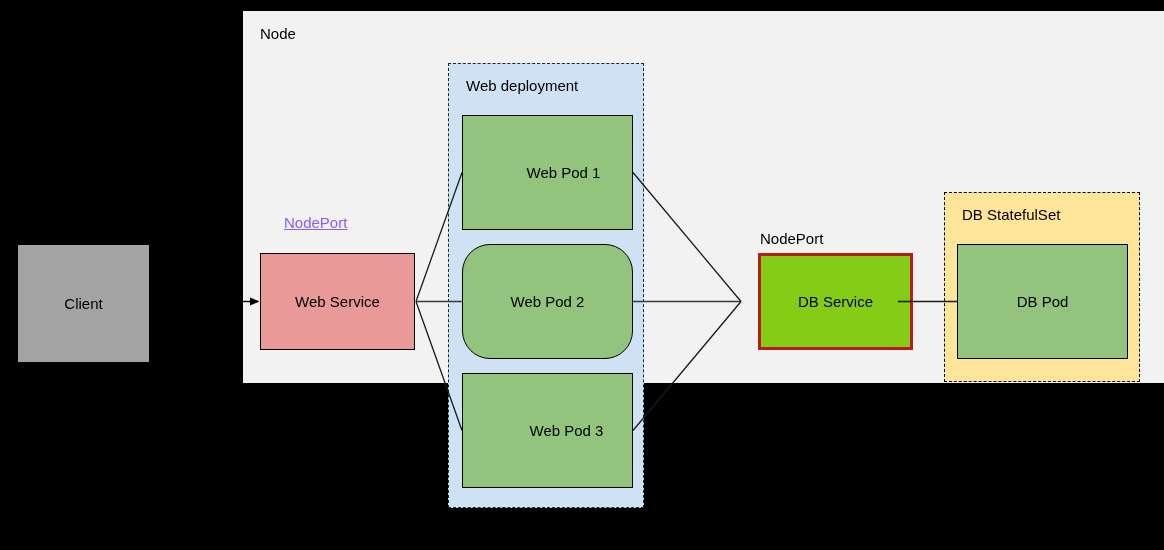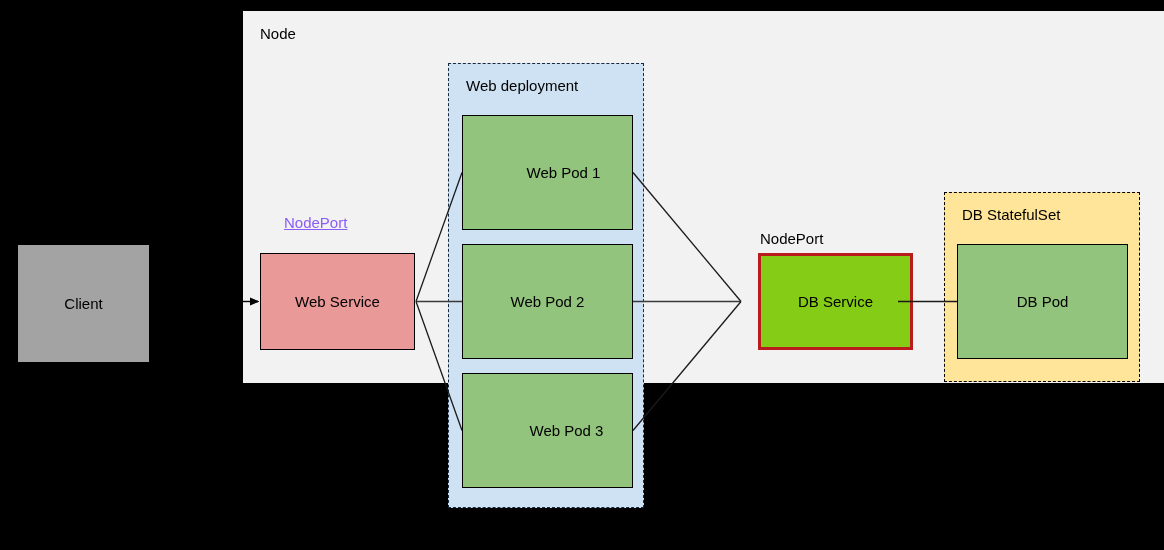--- a/index.html
+++ b/index.html
@@ -90,21 +90,21 @@
     top: 13px;
     font-size: 15px;
     color: #000000;
     white-space: nowrap;
   }
   .pod-box {
     background: #93C47D;
     border: 1px solid #000000;
   }
   #web-pod-1 { left: 462px; top: 115px; width: 171px; height: 115px; padding-left: 32px; }
-  #web-pod-2 { left: 462px; top: 244px; width: 171px; height: 115px; }
+  #web-pod-2 { left: 462px; top: 244px; width: 171px; height: 115px; border-radius: 28px; }
   #web-pod-3 { left: 462px; top: 373px; width: 171px; height: 115px; }
   
   #db-service-box {
     left: 742px;
     top: 253px;
     width: 155px;
     height: 97px;
     background: #84cc16;
     border: 3px solid #b91c1c;
     margin-left: 16px;

